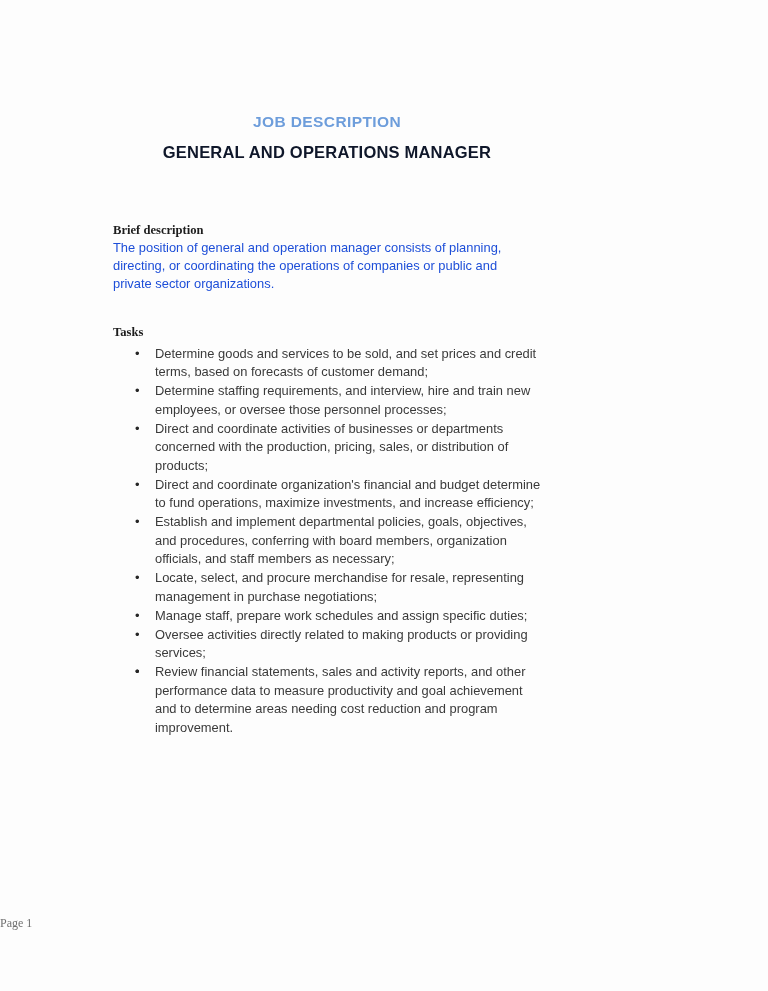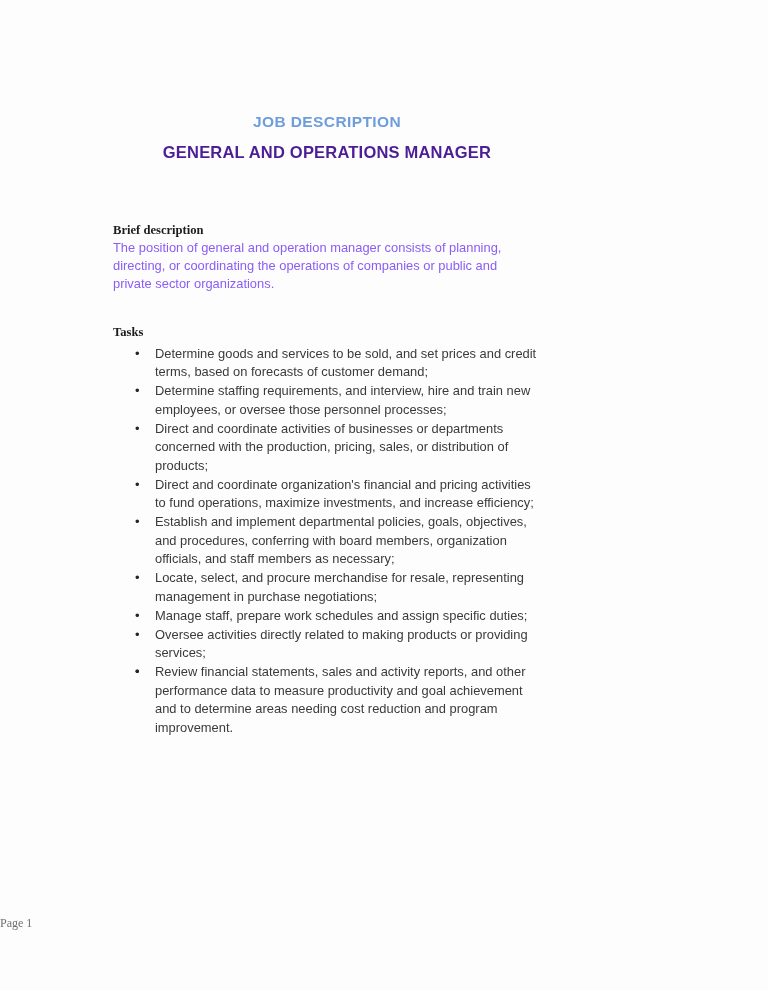--- a/index.html
+++ b/index.html
@@ -38,40 +38,40 @@
     font-weight: bold;
     letter-spacing: 0.4px;
     color: #6d9ddb;
     line-height: 1.25;
     margin: 0;
   }
   .doc-title {
     font-size: 16.5px;
     font-weight: bold;
     letter-spacing: 0.2px;
-    color: #4c1d95;
+    color: #0f172a;
     line-height: 1.25;
     margin: 11px 0 0 0;
   }
 
   
   .section-heading {
     font-size: 12.6px;
     font-weight: bold;
     color: #1d1d1d;
     line-height: 1.3;
     margin: 0;
     font-family: Liberation Serif, serif;
   }
   .brief-section {
     margin-top: 59px;
   }
   .brief-body {
     font-size: 12.9px;
-    color: #8b5cf6;
+    color: #1d4ed8;
     line-height: 17.6px;
     margin: 1px 0 0 0;
     width: 424px;
   }
 
   .tasks-section {
     margin-top: 32px;
   }
   ul.task-list {
     list-style: none;
@@ -138,21 +138,21 @@
         <li>
           <span class="bullet-glyph">•</span>
           <span>Determine staffing requirements, and interview, hire and train new employees, or oversee those personnel processes;</span>
         </li>
         <li>
           <span class="bullet-glyph">•</span>
           <span>Direct and coordinate activities of businesses or departments concerned with the production, pricing, sales, or distribution of products;</span>
         </li>
         <li>
           <span class="bullet-glyph">•</span>
-          <span>Direct and coordinate organization's financial and pricing activities to fund operations, maximize investments, and increase efficiency;</span>
+          <span>Direct and coordinate organization's financial and budget determine to fund operations, maximize investments, and increase efficiency;</span>
         </li>
         <li>
           <span class="bullet-glyph">•</span>
           <span>Establish and implement departmental policies, goals, objectives, and procedures, conferring with board members, organization officials, and staff members as necessary;</span>
         </li>
         <li>
           <span class="bullet-glyph">•</span>
           <span>Locate, select, and procure merchandise for resale, representing management in purchase negotiations;</span>
         </li>
         <li>

